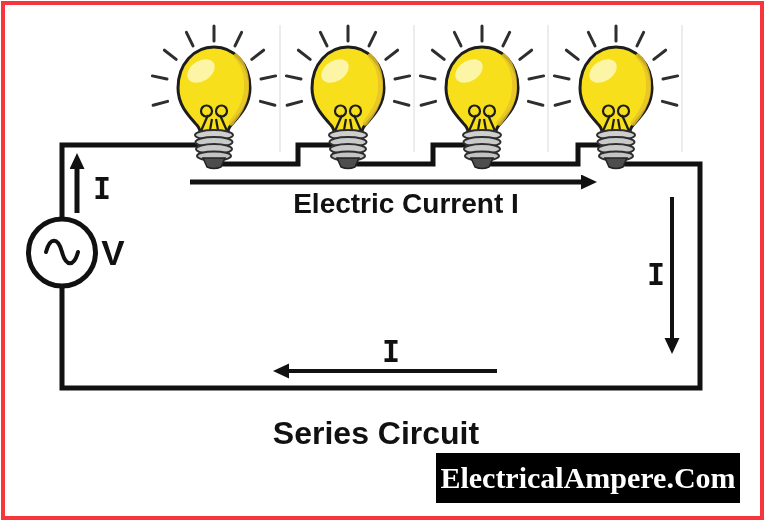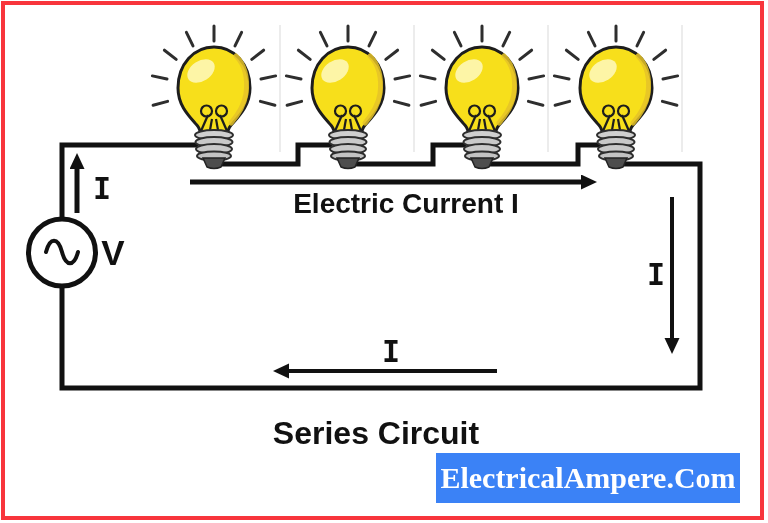--- a/index.html
+++ b/index.html
@@ -9,21 +9,21 @@
   }
   .frame{
     position:absolute;left:1px;top:1px;right:4px;bottom:3px;
     border:4px solid #f8353c;pointer-events:none;z-index:5;
   }
   svg.diagram{position:absolute;left:0;top:0;z-index:1;}
   .lbl{font-family:"Liberation Sans",sans-serif;font-weight:bold;fill:#111111;}
   .mono{font-family:"DejaVu Sans Mono",monospace;font-weight:bold;fill:#111111;}
   .watermark{
     position:absolute;left:436px;top:453px;width:304px;height:50px;
-    background:#3b82f6;display:flex;align-items:center;justify-content:center;z-index:4;
+    background:#000000;display:flex;align-items:center;justify-content:center;z-index:4;
   }
   .watermark span{
     font-family:"Liberation Serif",serif;font-weight:bold;font-size:30px;color:#ffffff;
     line-height:1;white-space:nowrap;
   }
 </style>
 </head>
 <body>
 
 <div class="stage">

